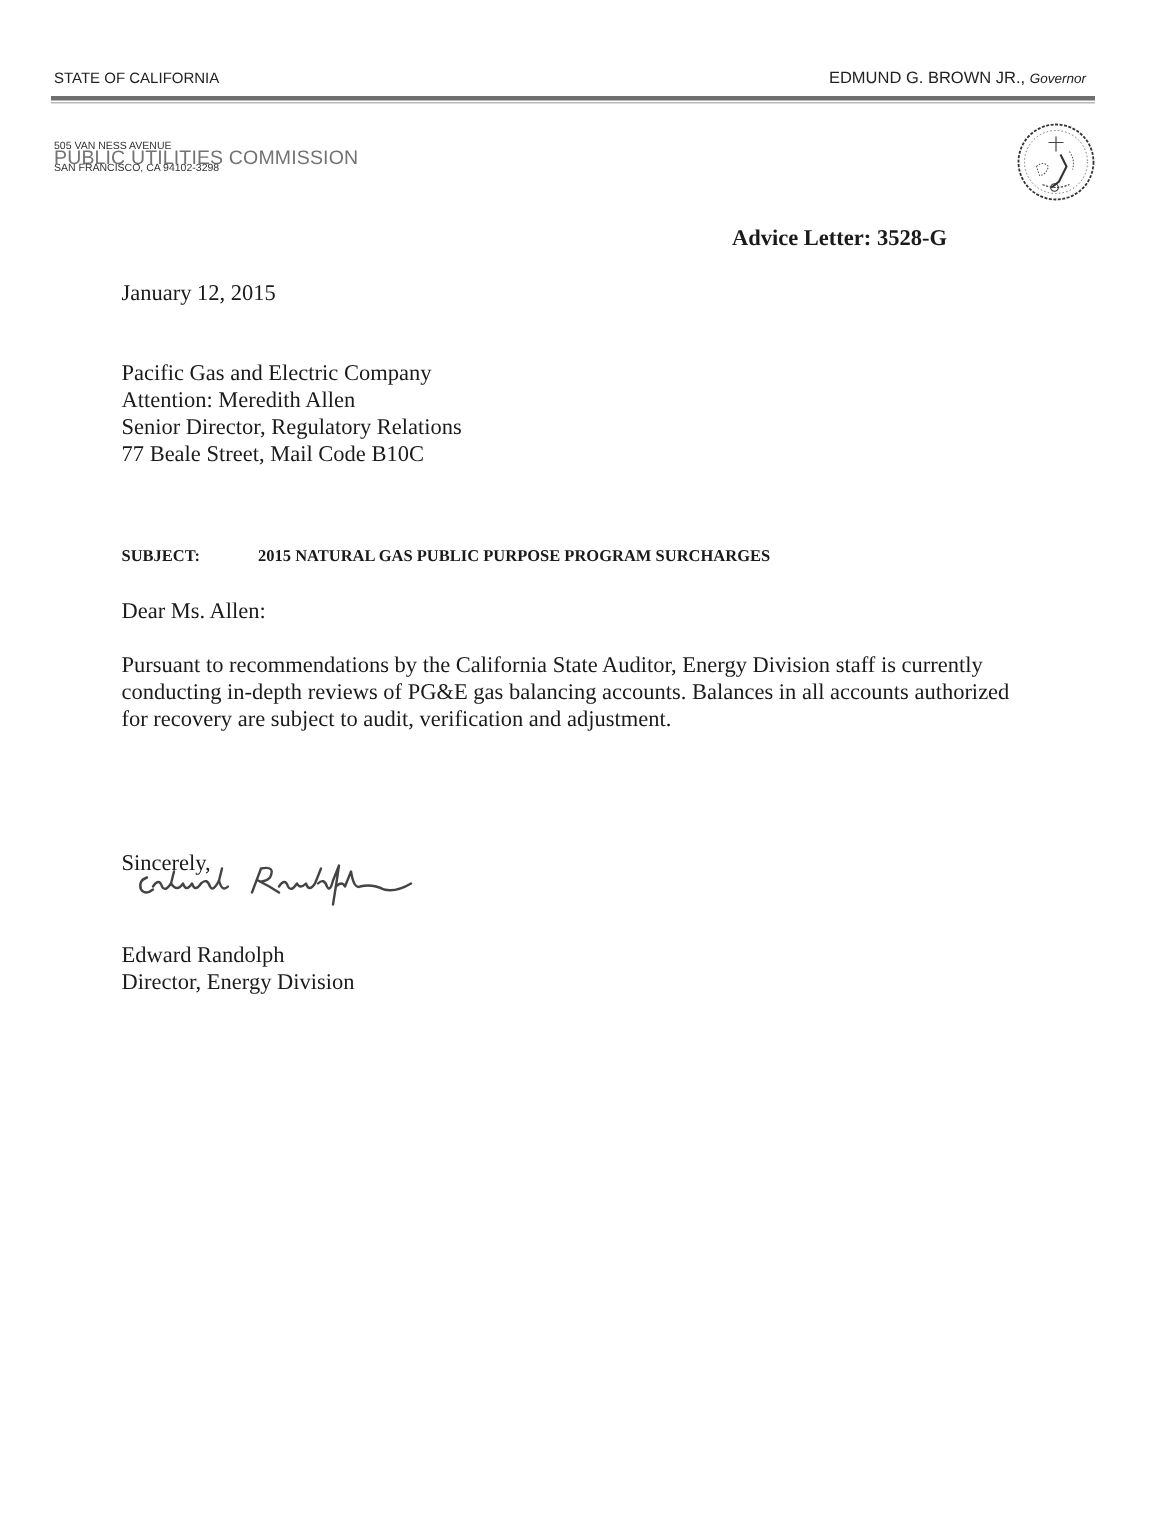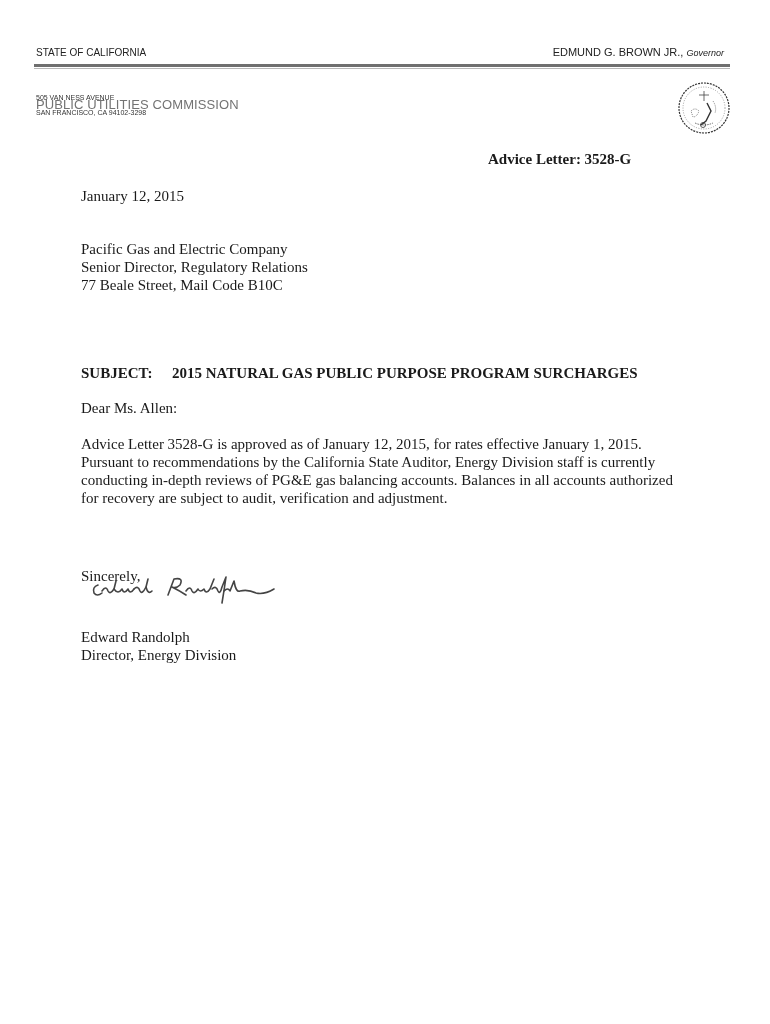--- a/index.html
+++ b/index.html
@@ -15,21 +15,21 @@
   .rule2 { left: 34px; right: 40px; top: 68px; height: 1px; background: #b8b8b8; }
   .puc { left: 36px; top: 73px; font-size: 13px; color: #737373; letter-spacing: 0.1px; margin-top: 24px; }
   .addr1 { left: 36px; top: 94px; font-size: 7px; color: #333; }
   .addr2 { left: 36px; top: 109px; font-size: 7px; color: #333; }
   .seal { left: 677px; top: 81px; width: 54px; height: 54px; }
 
   .advice { left: 488px; top: 151px; font-size: 15px; font-weight: bold; }
   .date { left: 81px; top: 188px; font-size: 15px; }
   .address { left: 81px; top: 240px; font-size: 15px; line-height: 18px; }
   .address div { white-space: nowrap; }
-  .subject { left: 81px; top: 365px; font-size: 15px; font-weight: bold; white-space: nowrap; }
+  .subject { left: 81px; top: 365px; font-size: 11px; font-weight: bold; white-space: nowrap; }
   .subject .label { display: inline-block; width: 91px; }
   .salutation { left: 81px; top: 400px; font-size: 15px; text-align: right; }
   .body { left: 81px; top: 435px; font-size: 15px; line-height: 18px; }
   .body div { white-space: nowrap; }
   .closing { left: 81px; top: 524px; font-size: 15px; margin-top: 44px; }
   .signature { left: 88px; top: 573px; width: 200px; height: 36px; }
   .signer { left: 81px; top: 628px; font-size: 15px; line-height: 18px; }
 </style>
 </head>
 <body>
@@ -56,32 +56,32 @@
     <circle cx="26" cy="44" r="2.5" fill="none" stroke="#333" stroke-width="0.8"></circle>
   </svg>
 </div>
 
 <div>
   <div class="abs serif advice">Advice Letter: 3528-G</div>
   <div class="abs serif date">January 12, 2015</div>
 
   <div class="abs serif address">
     <div>Pacific Gas and Electric Company</div>
+    <div>Attention:  Meredith Allen</div>
     <div>Senior Director, Regulatory Relations</div>
     <div>77 Beale Street, Mail Code B10C</div>
   </div>
 
   <div class="abs serif subject">
     <span class="label">SUBJECT:</span><span>2015 NATURAL GAS PUBLIC PURPOSE PROGRAM SURCHARGES</span>
   </div>
 
   <div class="abs serif salutation">Dear Ms. Allen:</div>
 
   <div class="abs serif body">
-    <div>Advice Letter 3528-G is approved as of January 12, 2015, for rates effective January 1, 2015.</div>
     <div>Pursuant to recommendations by the California State Auditor, Energy Division staff is currently</div>
     <div>conducting in-depth reviews of PG&amp;E gas balancing accounts.  Balances in all accounts authorized</div>
     <div>for recovery are subject to audit, verification and adjustment.</div>
   </div>
 
   <div class="abs serif closing">Sincerely,</div>
 
   <svg class="abs signature" viewBox="0 0 200 36">
     <g fill="none" stroke="#444" stroke-width="1.6" stroke-linecap="round" stroke-linejoin="round">
       <path d="M10 12 Q4 14 6 20 Q9 24 14 20"></path>

